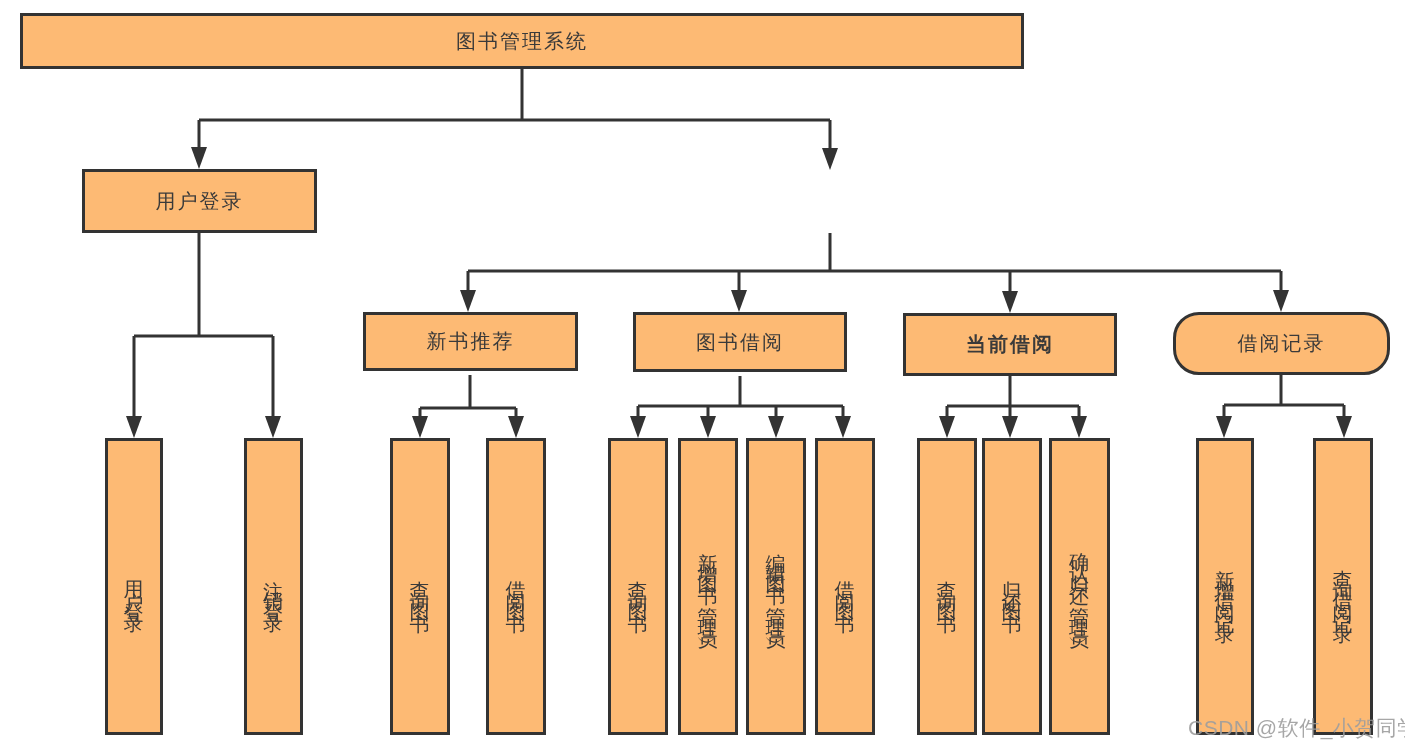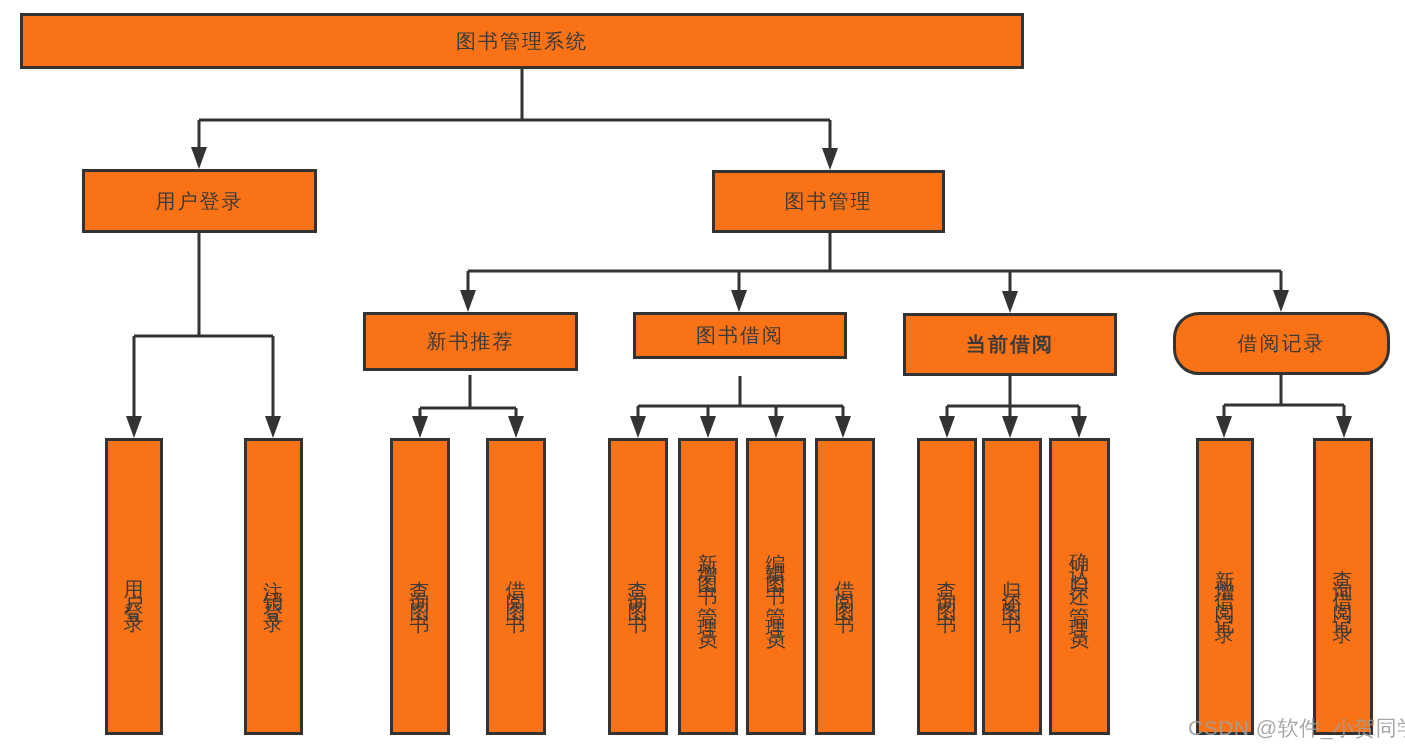--- a/index.html
+++ b/index.html
@@ -18,21 +18,21 @@
   .connectors {
     position: absolute;
     left: 0; top: 0;
     width: 1405px;
     height: 747px;
   }
   .box {
     position: absolute;
     box-sizing: border-box;
     border: 3px solid #333333;
-    background: #f97316;
+    background: #fdba74;
     display: flex;
     align-items: center;
     justify-content: center;
     color: #3a3a3a;
   }
   .h-label {
     font-size: 20px;
     letter-spacing: 2px;
     white-space: nowrap;
   }
@@ -41,21 +41,21 @@
     text-orientation: mixed;
     font-size: 20px;
     letter-spacing: 11px;
     line-height: 1;
   }
   
   #node-root      { left: 20px;  top: 13px;  width: 1004px; height: 56px; }
   #node-login     { left: 82px;  top: 169px; width: 235px;  height: 64px; }
   #node-mgmt      { left: 712px; top: 170px; width: 233px;  height: 63px; }
   #node-recommend { left: 363px; top: 312px; width: 215px;  height: 59px; }
-  #node-borrow    { left: 633px; top: 312px; width: 214px;  height: 47px; }
+  #node-borrow    { left: 633px; top: 312px; width: 214px;  height: 60px; }
   #node-current   { left: 903px; top: 313px; width: 214px;  height: 63px; font-weight: bold; }
   #node-records   { left: 1173px;top: 312px; width: 217px;  height: 63px; border-radius: 26px; }
 
   #leaf-login-0     { left: 105px;  top: 438px; width: 58px; height: 297px; }
   #leaf-login-1     { left: 244px;  top: 438px; width: 59px; height: 297px; }
   #leaf-recommend-0 { left: 390px;  top: 438px; width: 60px; height: 297px; }
   #leaf-recommend-1 { left: 486px;  top: 438px; width: 60px; height: 297px; }
   #leaf-borrow-0    { left: 608px;  top: 438px; width: 60px; height: 297px; }
   #leaf-borrow-1    { left: 678px;  top: 438px; width: 60px; height: 297px; }
   #leaf-borrow-2    { left: 746px;  top: 438px; width: 60px; height: 297px; }
@@ -142,23 +142,20 @@
     </g>
   </svg>
 
   <div class="box" id="node-root">
     <span class="h-label">图书管理系统</span>
   </div>
 
   <div class="box" id="node-login">
     <span class="h-label">用户登录</span>
   </div>
-  <div class="box" id="node-mgmt">
-    <span class="h-label">图书管理</span>
-  </div>
 
   <div class="box" id="node-recommend">
     <span class="h-label">新书推荐</span>
   </div>
   <div class="box" id="node-borrow">
     <span class="h-label">图书借阅</span>
   </div>
   <div class="box" id="node-current">
     <span class="h-label">当前借阅</span>
   </div>

